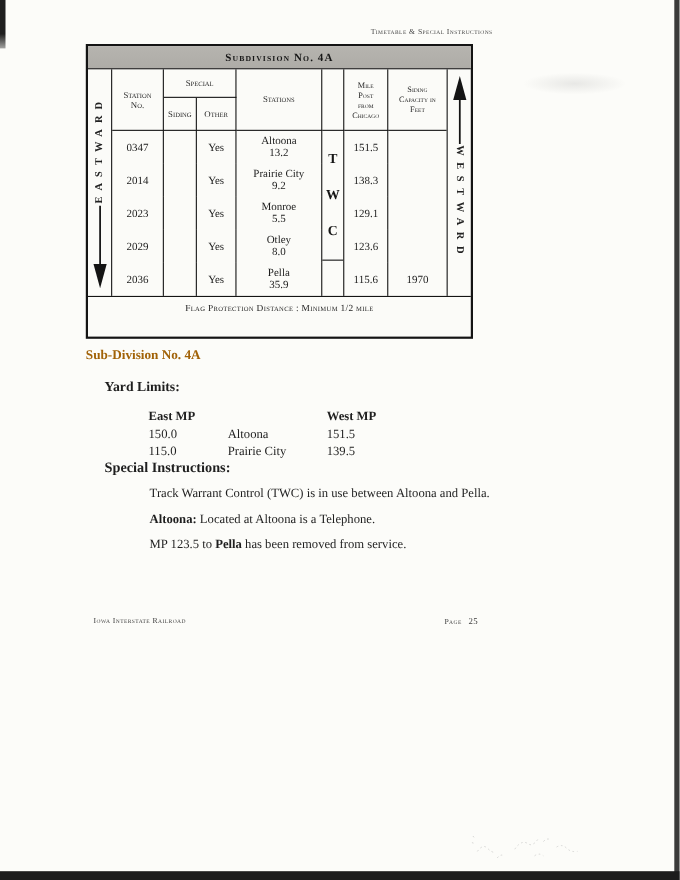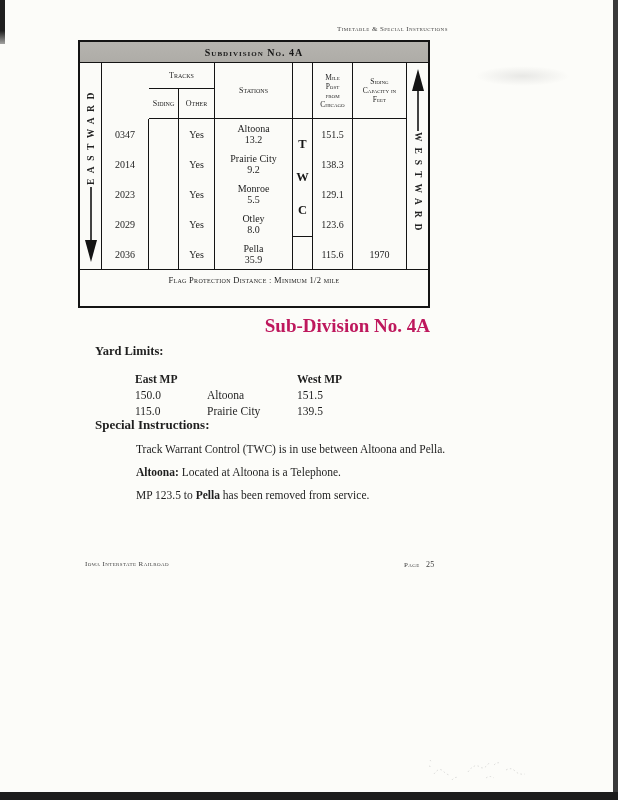--- a/index.html
+++ b/index.html
@@ -59,22 +59,22 @@
   .twc-cell{grid-area:3/5/8/6;box-sizing:border-box;border-right:1px solid #141414;position:relative;}
   .twc-box{position:absolute;top:0;left:0;right:0;height:118px;box-sizing:border-box;
     border-bottom:1px solid #141414;display:flex;flex-direction:column;
     align-items:center;justify-content:space-evenly;font-weight:700;font-size:12.5px;color:#161616;}
   .tt-flag{height:37px;box-sizing:border-box;border-top:1px solid #141414;
     text-align:center;padding-top:5px;}
   .flag-l1{font-variant:small-caps;font-size:8.5px;letter-spacing:.3px;color:#222;}
   .flag-l2{margin-top:2px;font-variant:small-caps;font-size:8.5px;letter-spacing:.3px;color:#222;}
   .flag-l2 .spd{font-size:9.5px;font-weight:700;font-variant:normal;}
   
-  .sub-heading{position:absolute;left:78px;top:315px;width:352px;text-align:right;
-    font-weight:700;font-size:19px;color:#be185d;}
+  .sub-heading{position:absolute;left:78px;top:315px;width:352px;text-align:left;
+    font-weight:700;font-size:12px;color:#a16207;}
   .yard{position:absolute;left:95px;top:344px;font-size:11.5px;}
   .yard-title{font-weight:700;font-size:12.5px;}
   .yard-grid{margin-left:40px;margin-top:13px;display:grid;
     grid-template-columns:72px 90px 90px;row-gap:1px;line-height:15px;}
   .yard-grid .hd{font-weight:700;}
   .spec{position:absolute;left:95px;top:417px;font-size:11.5px;}
   .spec-title{font-weight:700;font-size:13px;}
   .spec-item{margin-left:41px;margin-top:10px;line-height:13px;}
   .footer-left{position:absolute;left:85px;top:560px;font-size:7px;
     font-variant:small-caps;letter-spacing:.4px;color:#3d3d3d;}
@@ -103,21 +103,25 @@
       <div class="dir-col east">
         <div class="dir-word">EASTWARD</div>
         <svg class="arrow-svg" width="14" height="78" viewBox="0 0 14 78">
           <line x1="7" y1="2" x2="7" y2="57" stroke="#141414" stroke-width="1.6"></line>
           <polygon points="1,55 13,55 7,77" fill="#141414"></polygon>
         </svg>
       </div>
 
       <div class="tt-grid">
 
-        <div class="hc h-tracks">Tracks</div>
+        <div class="hc h-station">
+          <span>Station</span>
+          <span>No.</span>
+        </div>
+        <div class="hc h-tracks">Special</div>
         <div class="hc h-siding">Siding</div>
         <div class="hc h-other">Other</div>
         <div class="hc h-stations">Stations</div>
         <div class="hc h-twc"></div>
         <div class="hc h-mp">
           <span>Mile</span>
           <span>Post</span>
           <span>from</span>
           <span>Chicago</span>
         </div>

